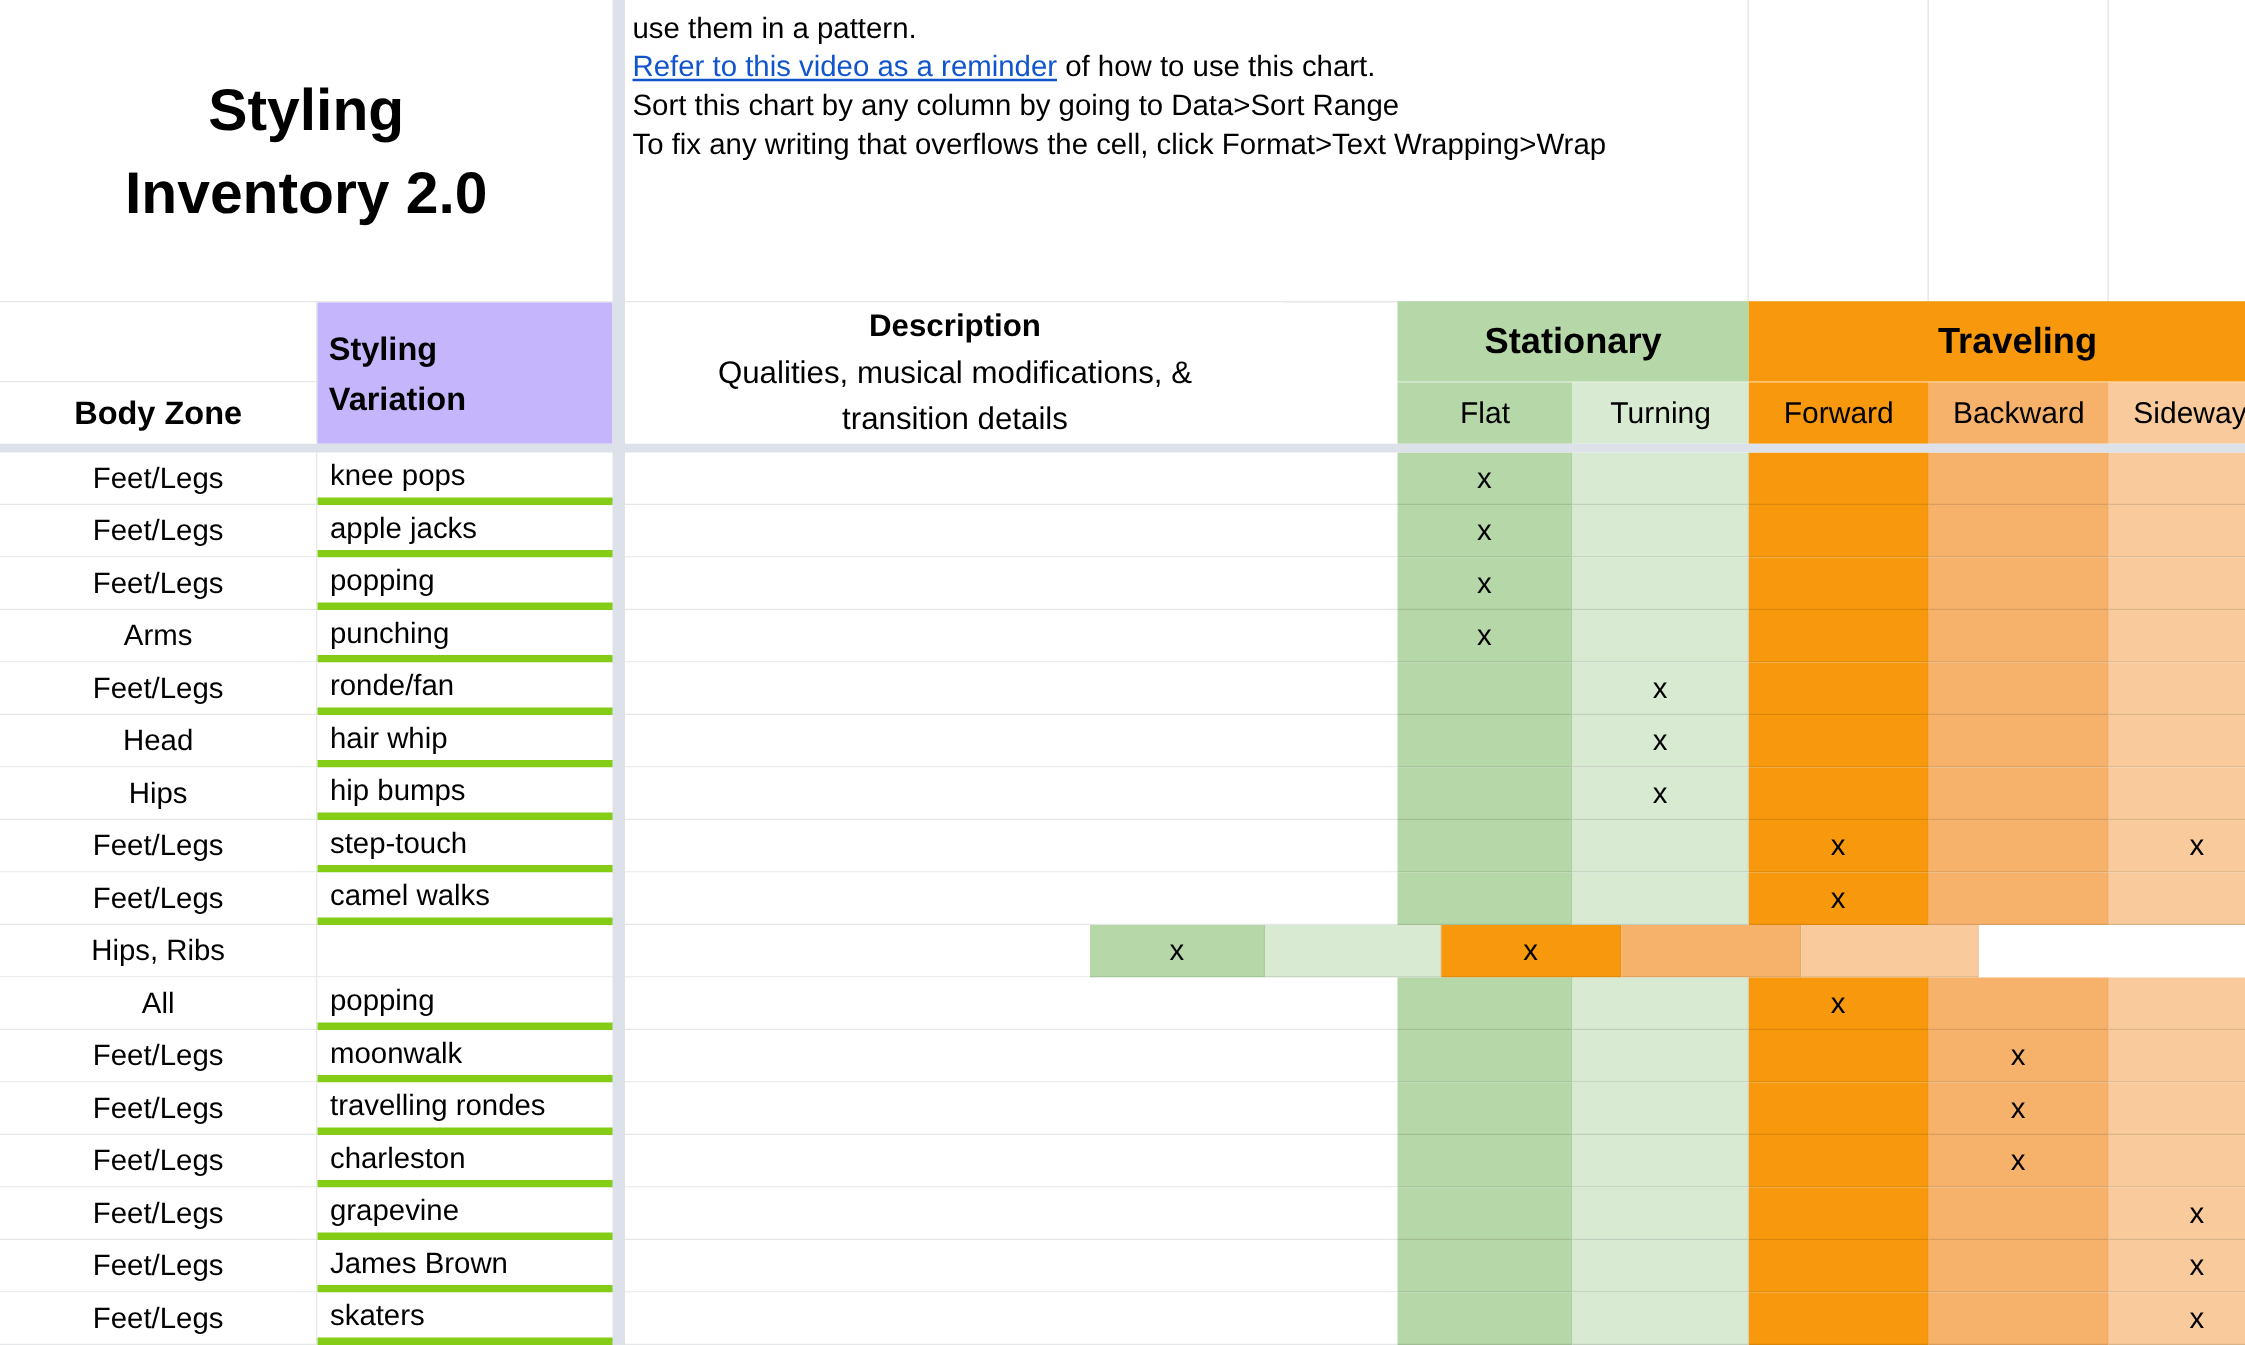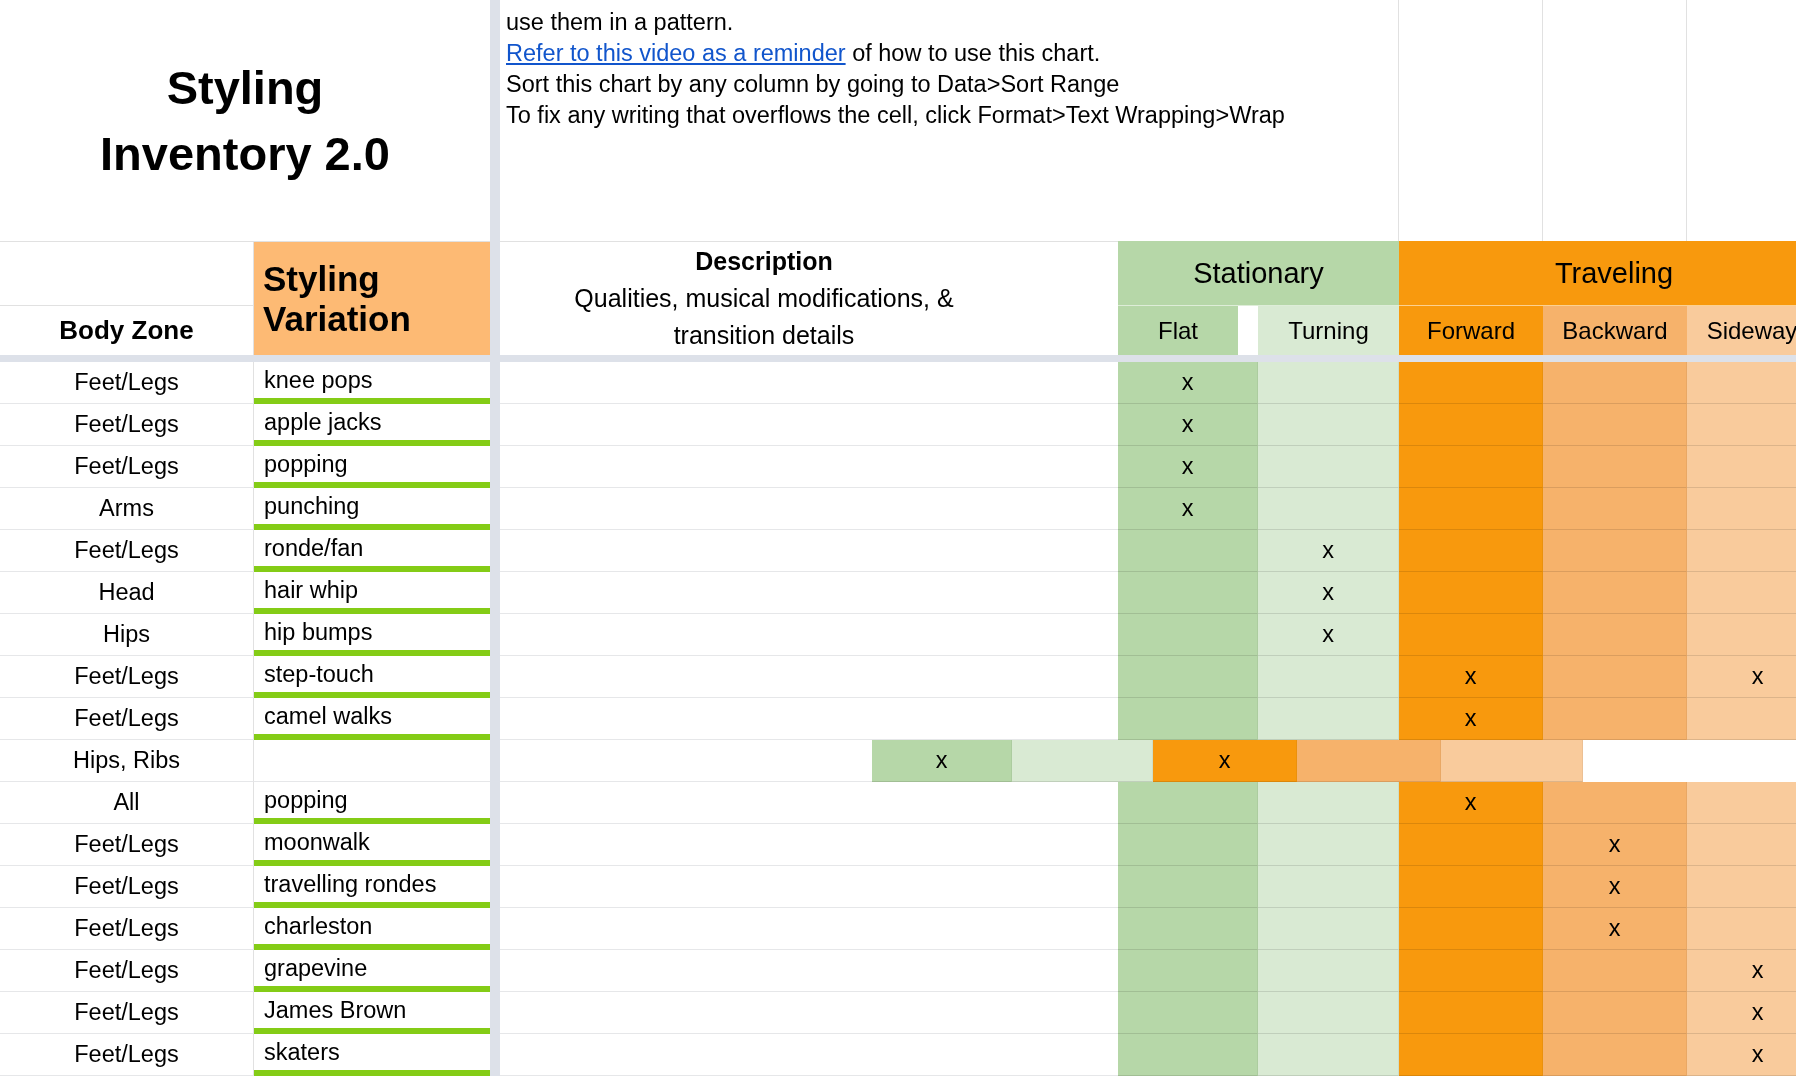--- a/index.html
+++ b/index.html
@@ -22,33 +22,33 @@
   .instructions div{white-space:nowrap;}
   .instructions a{color:var(--link_blue,#1155cc);text-decoration:underline;cursor:pointer;}
 
   .vline{width:1px;top:0;height:241px;background:#e1e1e1;}
   .hline-241{left:0;top:241px;width:1796px;height:1px;background:#e1e1e1;}
 
   
   .hA1{left:0;top:242px;width:254px;height:64px;border-bottom:1px solid #e1e1e1;border-right:1px solid #e1e1e1;background:#fff;}
   .hA2{left:0;top:306px;width:254px;height:49px;border-right:1px solid #e1e1e1;background:#fff;
        display:flex;align-items:center;justify-content:center;font-weight:bold;font-size:26px;}
-  .hB{left:254px;top:242px;width:236px;height:113px;display:flex;align-items:center;background:#fdba74;
-      padding-left:9px;font-weight:bold;font-size:35px;line-height:40px;}
+  .hB{left:254px;top:242px;width:236px;height:113px;display:flex;align-items:center;background:#c4b5fd;
+      padding-left:9px;font-weight:bold;font-size:26px;line-height:40px;}
   .hB .wrapbox{width:160px;}
   .hDesc{left:500px;top:242px;width:528px;height:113px;background:#fff;
       display:flex;flex-direction:column;align-items:center;justify-content:center;
       text-align:center;font-size:25px;line-height:37px;}
   .hDesc .desc-title{font-weight:bold;}
   .banner{top:241px;height:65px;display:flex;align-items:center;justify-content:center;
-      font-weight:normal;font-size:29px;border-bottom:1px solid rgba(255,255,255,0.55);}
+      font-weight:bold;font-size:29px;border-bottom:1px solid rgba(255,255,255,0.55);}
   .banner.stationary{left:1118px;width:281px;background:var(--stationary_green,#b6d7a8);}
   .banner.traveling{left:1399px;width:430px;background:var(--traveling_orange,#f8990d);}
   .subhead{top:306px;height:49px;display:flex;align-items:center;justify-content:center;font-size:24px;}
-  .sub-flat{left:1118px;width:120px;background:var(--stationary_green,#b6d7a8);}
+  .sub-flat{left:1118px;width:140px;background:var(--stationary_green,#b6d7a8);}
   .sub-turning{left:1258px;width:141px;background:var(--turning_light_green,#d9ead3);}
   .sub-forward{left:1399px;width:144px;background:var(--traveling_orange,#f8990d);}
   .sub-backward{left:1543px;width:144px;background:var(--backward_light_orange,#f6b26b);}
   .sub-sideways{left:1687px;width:142px;background:var(--sideways_lighter_orange,#f9cb9c);}
 
   
   .freeze-v{left:490px;top:0;width:10px;height:1076px;background:var(--freeze_bar_gray,#dde1e9);z-index:6;}
   .freeze-h{left:0;top:355px;width:1796px;height:7px;background:var(--freeze_bar_gray,#dde1e9);z-index:6;}
 
   

